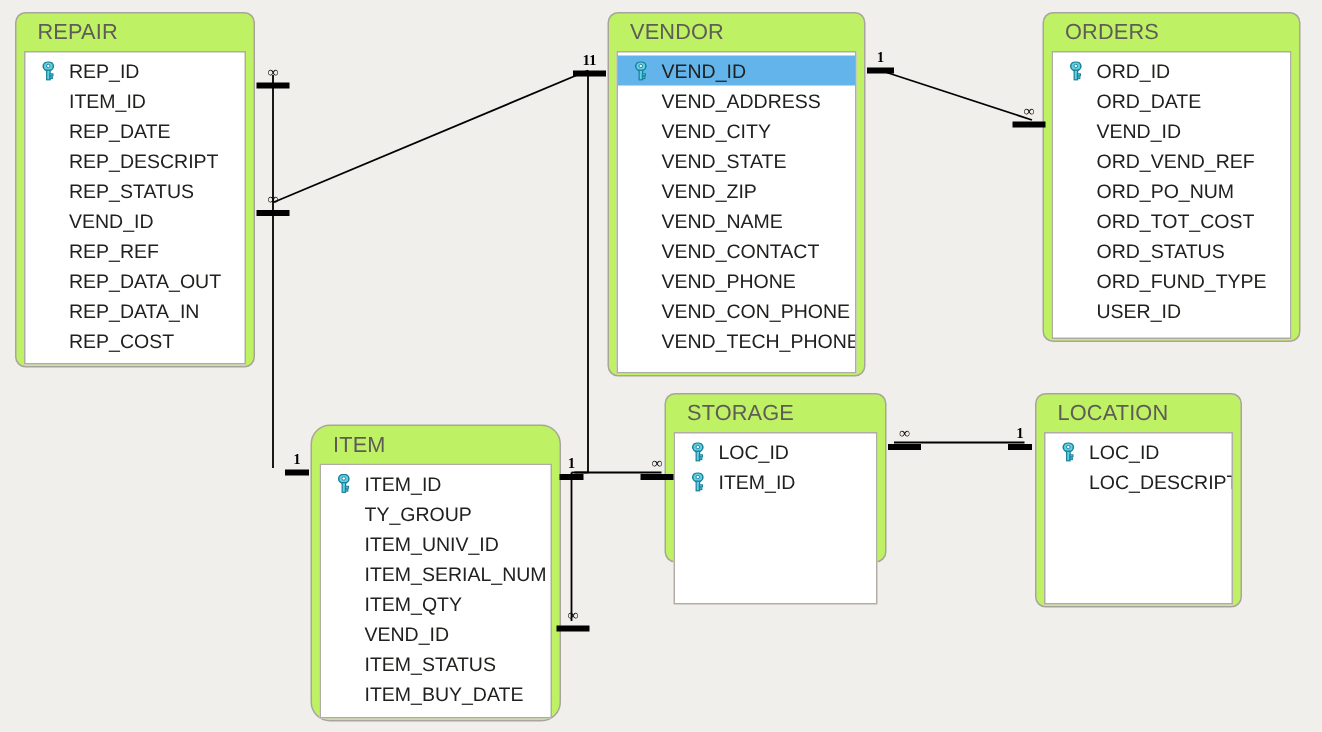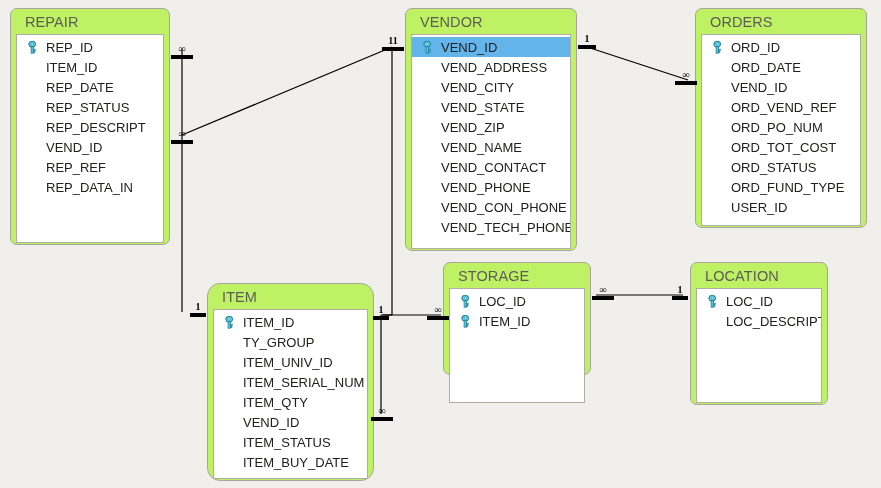--- a/index.html
+++ b/index.html
@@ -150,37 +150,45 @@
         <div class="field">
           <span class="keycell"></span>
           <span class="fname">ITEM_ID</span>
         </div>
         <div class="field">
           <span class="keycell"></span>
           <span class="fname">REP_DATE</span>
         </div>
         <div class="field">
           <span class="keycell"></span>
+          <span class="fname">REP_DESCRIPT</span>
+        </div>
+        <div class="field">
+          <span class="keycell"></span>
           <span class="fname">REP_STATUS</span>
         </div>
         <div class="field">
           <span class="keycell"></span>
-          <span class="fname">REP_DESCRIPT</span>
-        </div>
-        <div class="field">
-          <span class="keycell"></span>
           <span class="fname">VEND_ID</span>
         </div>
         <div class="field">
           <span class="keycell"></span>
           <span class="fname">REP_REF</span>
         </div>
         <div class="field">
           <span class="keycell"></span>
+          <span class="fname">REP_DATA_OUT</span>
+        </div>
+        <div class="field">
+          <span class="keycell"></span>
           <span class="fname">REP_DATA_IN</span>
+        </div>
+        <div class="field">
+          <span class="keycell"></span>
+          <span class="fname">REP_COST</span>
         </div>
       </div>
     </div>
     <div class="table-win" style="left: 405px; top: 8px; width: 172px; height: 243px;">
       <div class="table-title">VENDOR</div>
       <div class="field-list" style="height: 215px;">
         <div class="field selected">
           <span class="keycell">
             <svg class="key-icon" width="11" height="13" viewBox="0 0 11 13">
               <ellipse cx="5.2" cy="3.2" rx="3.4" ry="3.0" fill="#5ed0e8" stroke="#1b7f95" stroke-width="1"></ellipse>

